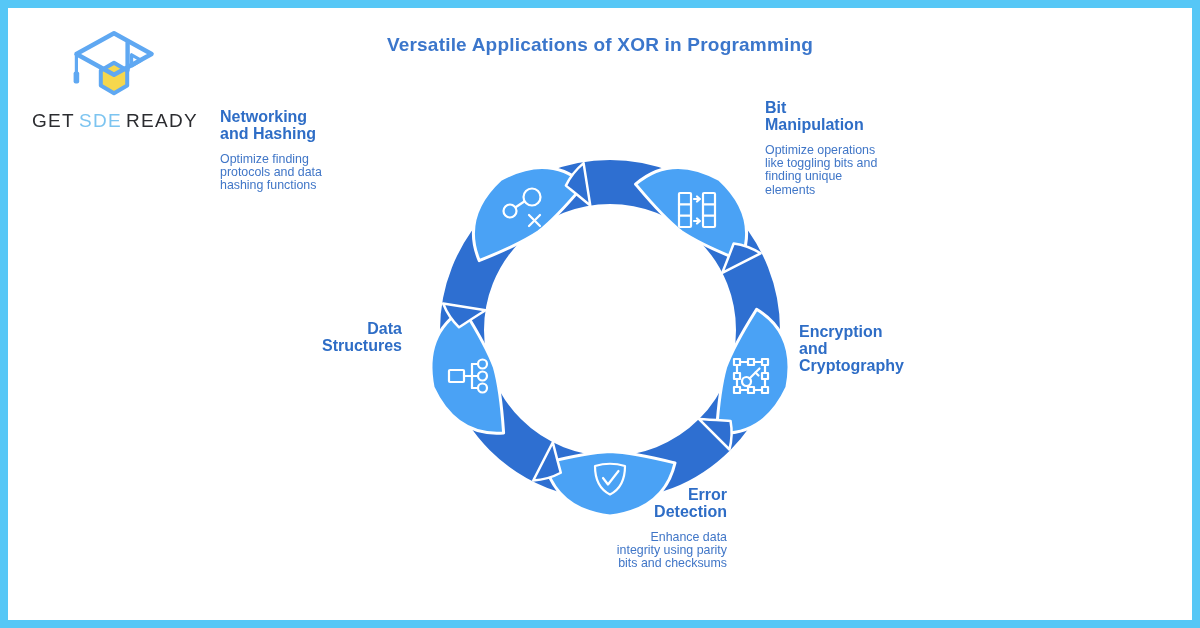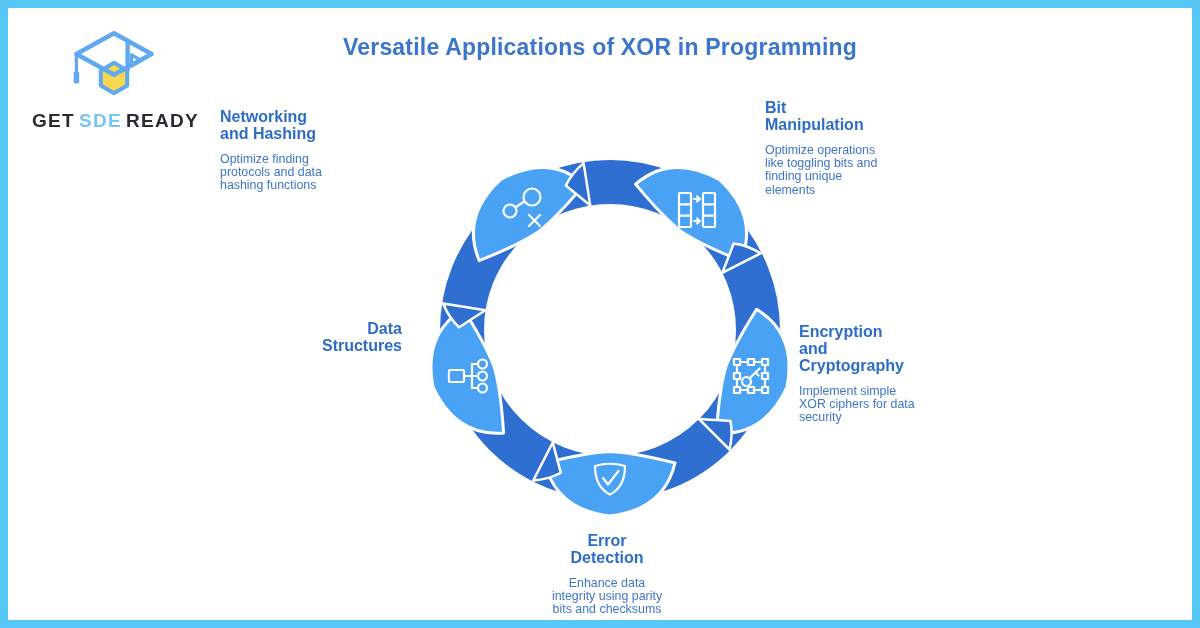--- a/index.html
+++ b/index.html
@@ -9,35 +9,35 @@
   }
   *{box-sizing:border-box;margin:0;padding:0}
   html,body{width:1200px;height:628px}
   body{
     position:relative;background:#fff;overflow:hidden;
     border:8px solid var(--c-frame);
     font-family:"Liberation Sans", sans-serif;
   }
   .title{
     position:absolute;top:26px;left:0;right:0;text-align:center;
-    font-size:23px;font-weight:bold;color:var(--c-title);letter-spacing:.2px;
+    font-size:19px;font-weight:bold;color:var(--c-title);letter-spacing:.2px;
   }
   
   .logo{position:absolute;left:24px;top:22px;width:164px;text-align:center}
   .logo svg{display:block;margin:0 auto}
-  .logo-text{font-size:19px;font-weight:bold;letter-spacing:1.3px;color:var(--c-logo_dark);white-space:nowrap}
+  .logo-text{font-size:19px;font-weight:normal;letter-spacing:1.3px;color:var(--c-logo_dark);white-space:nowrap}
   .logo-text .sde{color:var(--c-logo_sde);margin:0 4px}
   
   .seg{position:absolute}
   .seg-heading{font-size:16px;font-weight:bold;line-height:1.06;color:var(--c-heading);white-space:pre-line;margin-bottom:10px}
   .seg-desc{font-size:12.4px;line-height:1.07;color:var(--c-body_text);white-space:pre-line}
   .seg-networking{right:752px;top:101px;width:220px;text-align:left}
   .seg-bit{left:757px;top:92px;width:210px;text-align:left}
   .seg-encryption{left:791px;top:316px;width:200px;text-align:left}
-  .seg-error{left:479px;top:525px;width:240px;text-align:center}
+  .seg-error{left:479px;top:479px;width:240px;text-align:right}
   .seg-data{right:790px;top:313px;width:220px;text-align:right}
   
   .diagram{position:absolute;left:0;top:0}
   .ring{fill:none;stroke:var(--c-ring);stroke-width:44}
   .petal{fill:var(--c-petal);stroke:#fff;stroke-width:3;stroke-linejoin:round}
   .tail{fill:var(--c-ring);stroke:#fff;stroke-width:2.5;stroke-linejoin:round}
   .icon{stroke:#fff;stroke-width:2.2;fill:none;stroke-linecap:round;stroke-linejoin:round}
   .icon .node{fill:var(--c-petal)}
   .logo-line{stroke:var(--c-logo_blue);fill:none;stroke-linejoin:round;stroke-linecap:round}
   .hex{fill:var(--c-logo_yellow);stroke:var(--c-logo_blue);stroke-width:5;stroke-linejoin:round}
@@ -151,23 +151,20 @@
   <div class="seg-desc">Optimize operations
 like toggling bits and
 finding unique
 elements</div>
 </div>
 
 <div class="seg seg-encryption">
   <div class="seg-heading">Encryption
 and
 Cryptography</div>
-  <div class="seg-desc">Implement simple
-XOR ciphers for data
-security</div>
 </div>
 
 <div class="seg seg-error">
   <div class="seg-heading">Error
 Detection</div>
   <div class="seg-desc">Enhance data
 integrity using parity
 bits and checksums</div>
 </div>
 

